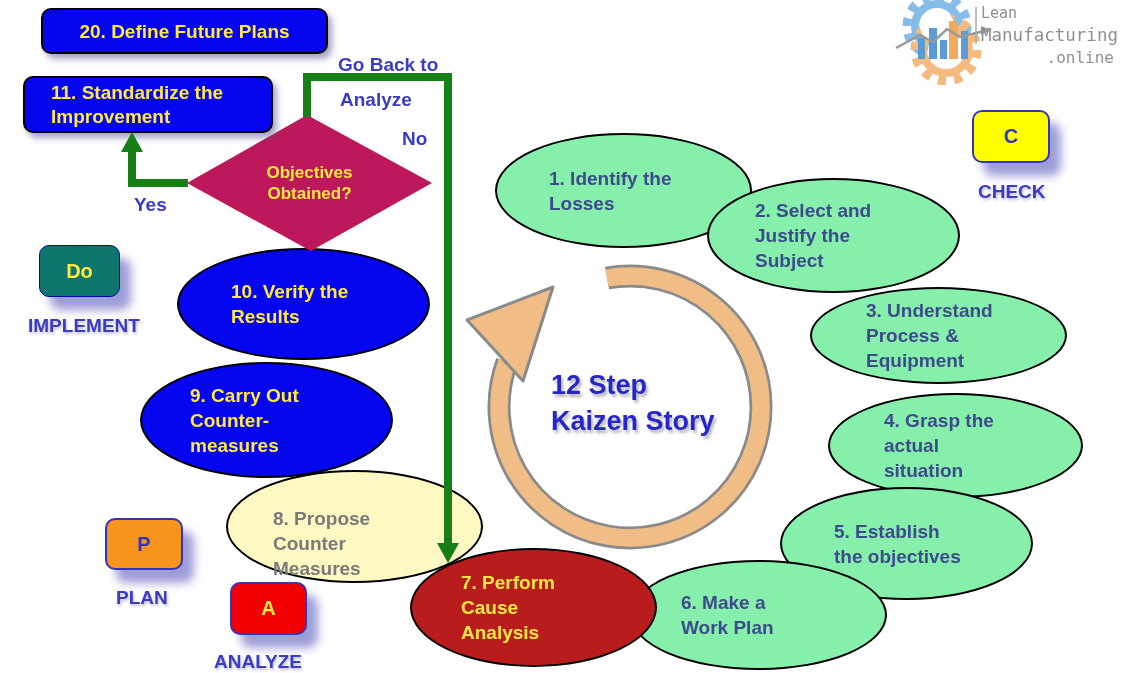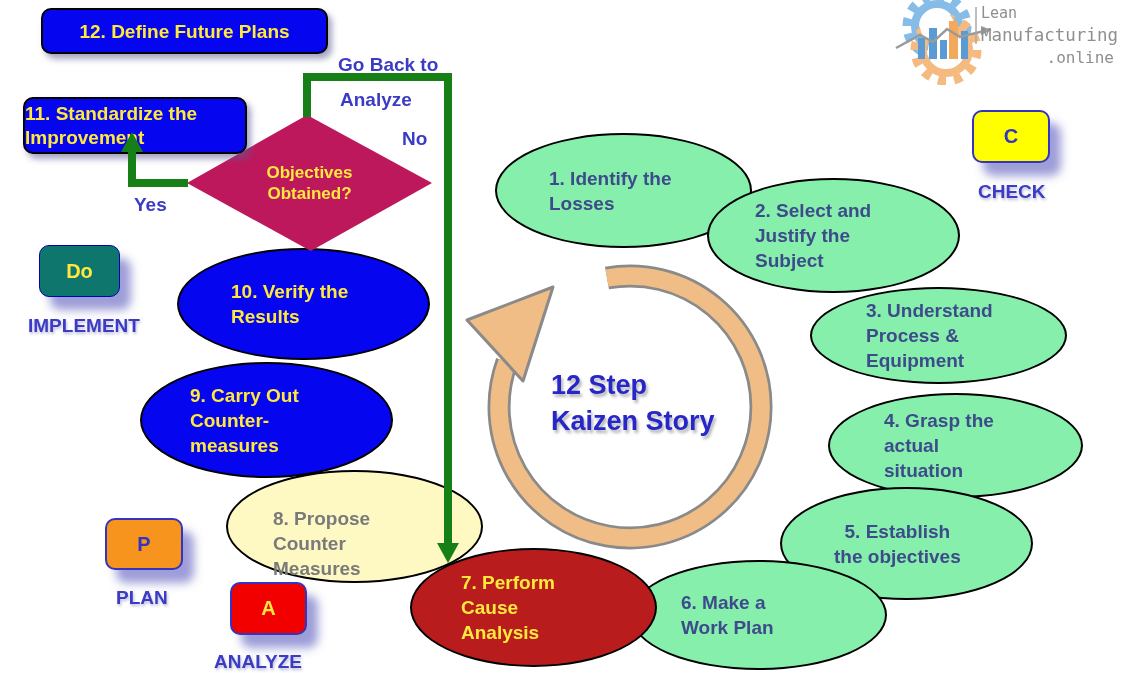--- a/index.html
+++ b/index.html
@@ -17,34 +17,34 @@
   .t-yellow { color:#FFE93C; }
   .t-gray   { color:#7A7A7A; }
   .fill-yellow { background:#86efac; }
   .fill-blue   { background:#0505EF; }
   .fill-red    { background:#b91c1c; }
   .fill-orange { background:#fef9c3;align-items:flex-end; }
   .e1  { left:495px; top:133px; width:257px; height:115px; padding-left:52px; z-index:1; }
   .e2  { left:707px; top:178px; width:253px; height:115px; padding-left:46px; z-index:2; }
   .e3  { left:810px; top:287px; width:257px; height:97px;  padding-left:54px; z-index:3; }
   .e4  { left:828px; top:393px; width:255px; height:105px; padding-left:54px; z-index:4; }
-  .e5  { left:780px; top:487px; width:253px; height:113px; padding-left:52px; z-index:5;text-align:center; }
+  .e5  { left:780px; top:487px; width:253px; height:113px; padding-left:52px; z-index:5; }
   .e6  { left:630px; top:560px; width:257px; height:110px; padding-left:49px; z-index:6; }
   .e7  { left:410px; top:548px; width:247px; height:119px; padding-left:49px; z-index:9; }
   .e8  { left:226px; top:470px; width:257px; height:113px; padding-left:45px; z-index:5; }
   .e9  { left:140px; top:362px; width:253px; height:116px; padding-left:48px; z-index:6; }
   .e10 { left:177px; top:248px; width:253px; height:112px; padding-left:52px; z-index:8; }
   
   .pbox {
     position:absolute; background:#0505EF; border:2.5px solid #000; border-radius:10px;
     display:flex; align-items:center; box-sizing:border-box; z-index:12;
     box-shadow:4px 5px 6px rgba(90,90,150,0.55);
   }
   .box12 { left:41px; top:8px;  width:287px; height:46px; justify-content:center; }
-  .box11 { left:23px; top:76px; width:224px; height:57px; padding-left:0;margin-top:21px; }
+  .box11 { left:23px; top:76px; width:250px; height:57px; padding-left:26px; }
   .box11 .lbl { line-height:24px; }
   
   .diamond {
     position:absolute; left:187px; top:115px; width:245px; height:136px;
     background:#be185d; z-index:10;
     clip-path:polygon(49% 0%, 100% 50%, 50.5% 100%, 0% 50%);
     display:flex; align-items:center; justify-content:center; text-align:center;
   }
   .diamond .lbl { font-size:17px; line-height:21px; }
   
@@ -152,21 +152,21 @@
     <span class="lbl t-yellow">9. Carry Out
 Counter-
 measures</span>
     </div>
   <div class="ellipse fill-blue e10">
     <span class="lbl t-yellow">10. Verify the
 Results</span>
     </div>
 
   <div class="pbox box12">
-    <span class="lbl t-yellow">12. Define Future Plans</span>
+    <span class="lbl t-yellow">20. Define Future Plans</span>
     </div>
   <div class="pbox box11">
     <span class="lbl t-yellow">11. Standardize the
 Improvement</span>
     </div>
 
   <div class="diamond">
     <span class="lbl t-yellow">Objectives
 Obtained?</span>
     </div>

